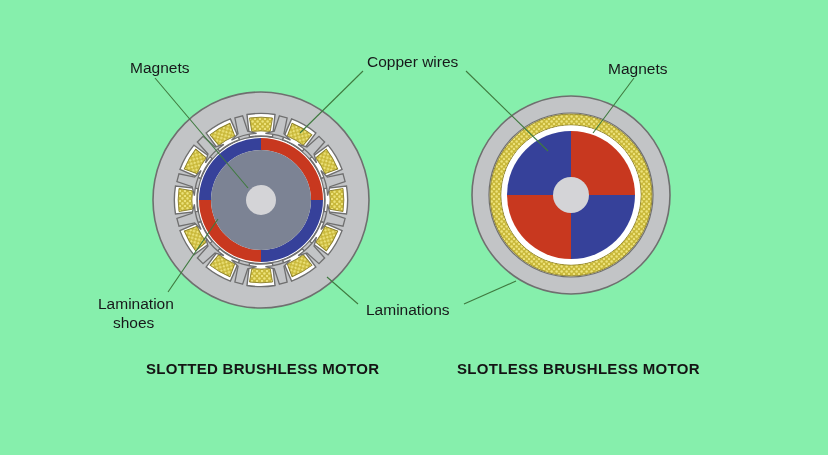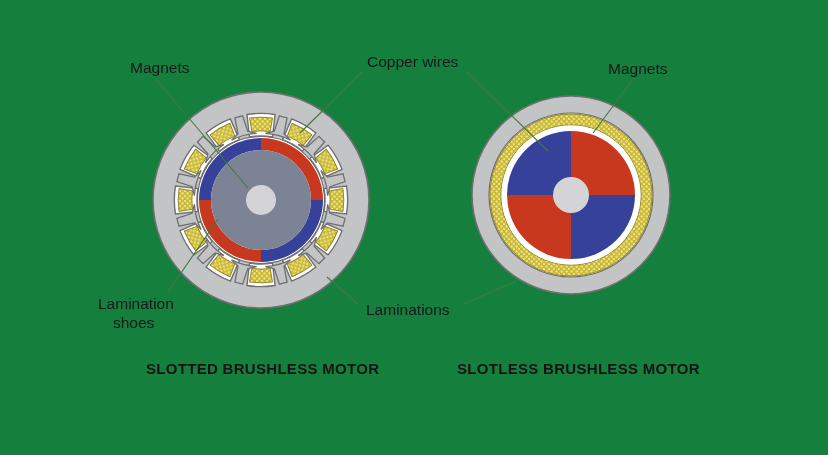--- a/index.html
+++ b/index.html
@@ -10,21 +10,21 @@
   body {
     width: 828px;
     height: 455px;
     overflow: hidden;
     font-family: "Liberation Sans", sans-serif;
   }
   #diagram-root {
     position: relative;
     width: 828px;
     height: 455px;
-    background: #15803d;
+    background: #86efac;
   }
   svg.figure {
     display: block;
     width: 828px;
     height: 455px;
   }
   .label-text {
     font-family: "Liberation Sans", sans-serif;
     font-size: 15.5px;
     fill: #17181a;

